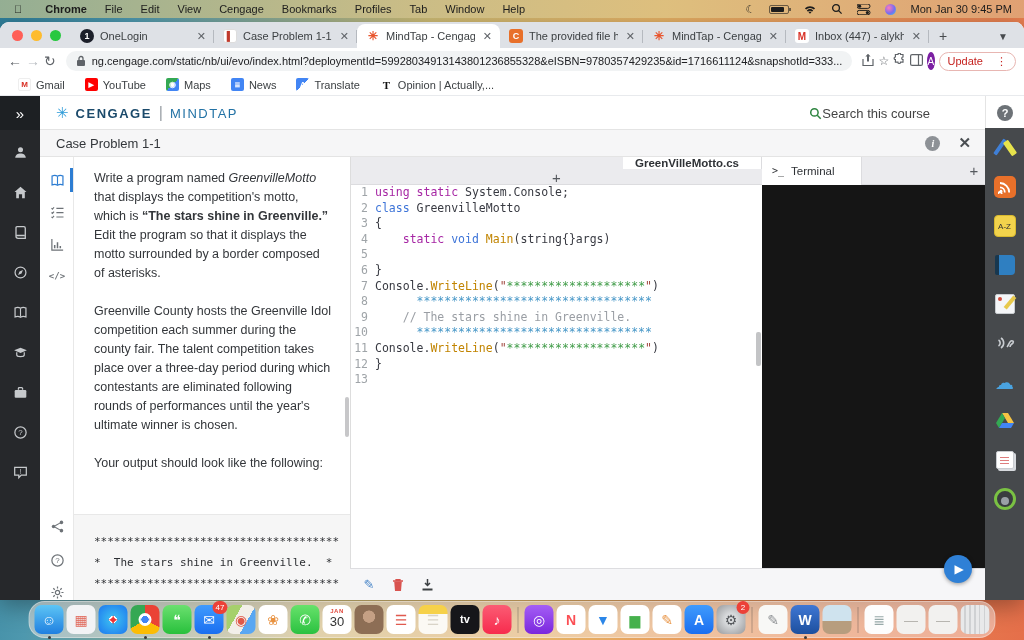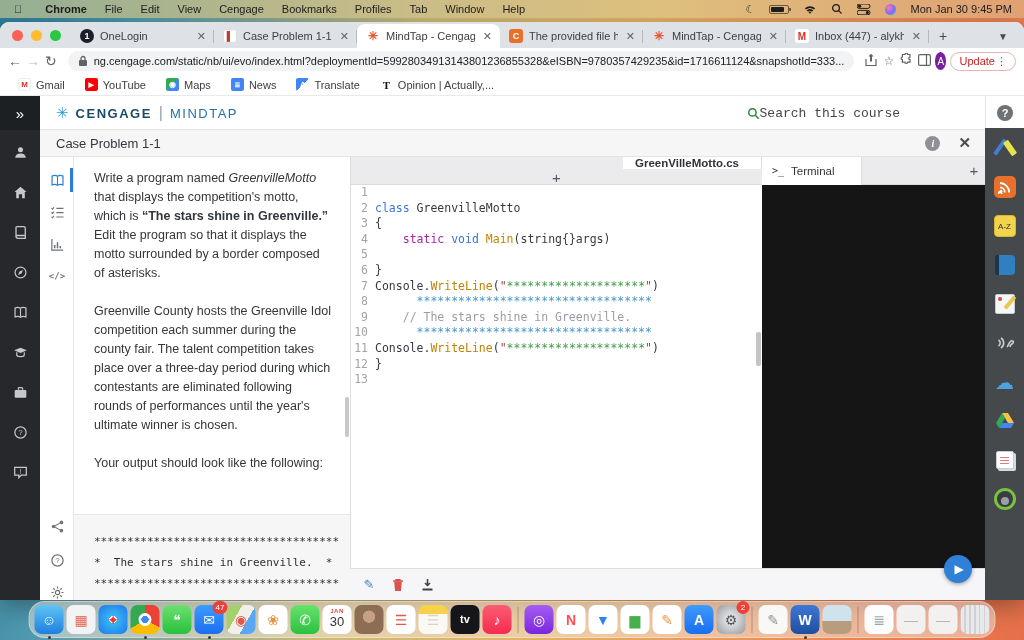--- a/index.html
+++ b/index.html
@@ -41,36 +41,36 @@
   .newtab-btn,.tabs-menu { font-size:14px; color:#474a4e; padding:0 10px; height:24px; display:flex; align-items:center; }
   .tabs-menu { margin-left:auto; font-size:10px; padding-right:16px;}
 
   .toolbar { position:absolute; top:26px; left:0; right:0; height:26px; background:#fff; display:flex; align-items:center; padding:0 8px; gap:4px; }
   .nav-btn { color:#5f6368; font-size:14px; width:22px; text-align:center; }
   .nav-btn.dis { color:#b8bcc1; }
   .omnibox { flex:1; height:20px; background:#f1f3f4; border-radius:11px; display:flex; align-items:center; padding:0 10px; gap:6px; margin:0 6px; }
   .omnibox .url { font-size:11px; color:#202124; white-space:nowrap; overflow:hidden; }
   .tb-ic { color:#5f6368; width:22px; text-align:center; font-size:12px; }
   .avatar { width:18px; height:18px; border-radius:50%; background:#7b1fa2; color:#fff; font-size:10px; display:flex; align-items:center; justify-content:center; }
-  .update-chip { border:1px solid #e8b6b2; color:#c5221f; border-radius:12px; font-size:11px; padding:2px 8px; display:flex; gap:1px; align-items:center; white-space:nowrap; }
+  .update-chip { border:1px solid #e8b6b2; color:#c5221f; border-radius:12px; font-size:11px; padding:2px 8px; display:flex; gap:13px; align-items:center; white-space:nowrap; }
 
   .bookmarks { position:absolute; top:52px; left:0; right:0; height:22px; background:#fff; border-bottom:1px solid #e8eaed; display:flex; align-items:center; padding-left:10px; gap:4px; }
   .bm { display:flex; align-items:center; gap:5px; font-size:11px; color:#3c4043; padding:0 8px; white-space:nowrap; }
   .bm-ic { width:13px; height:13px; border-radius:2px; display:flex; align-items:center; justify-content:center; font-size:8px; font-weight:bold; color:#fff; }
 
   
   .page { position:absolute; top:74px; left:0; right:0; height:504px; background:#fff; }
   .mt-header { position:absolute; top:0; left:0; right:0; height:34px; background:#fff; border-bottom:1px solid #e4e4e4; }
   .hdr-expand { position:absolute; left:0; top:0; width:40px; height:34px; background:#1d2023; color:#fff; display:flex; align-items:center; justify-content:center; font-size:15px; }
   .logo { position:absolute; left:56px; top:0; height:34px; display:flex; align-items:center; gap:7px; }
   .logo .spark { color:#2d9bd8; font-size:15px; }
   .logo .brand { color:#1b4a6b; font-weight:bold; font-size:13px; letter-spacing:1.5px; }
   .logo .pipe { color:#9aa0a6; }
   .logo .product { color:#2272a5; font-size:13px; letter-spacing:1.5px; }
-  .hdr-search { position:absolute; right:124px; top:0; height:34px; display:flex; align-items:center; gap:0; font-size:13px; color:#444;font-family:Liberation Mono, monospace; }
+  .hdr-search { position:absolute; right:94px; top:0; height:34px; display:flex; align-items:center; gap:0; font-size:13px; color:#444; }
   .hdr-help { position:absolute; right:0; top:0; width:39px; height:34px; border-left:1px solid #e4e4e4; display:flex; align-items:center; justify-content:center; }
   .qcirc { width:16px; height:16px; border-radius:50%; background:#6d7277; color:#fff; font-size:11px; font-weight:bold; display:flex; align-items:center; justify-content:center; }
 
   .case-bar { position:absolute; top:34px; left:40px; right:39px; height:27px; background:#f6f6f7; border-bottom:1px solid #e4e4e4; display:flex; align-items:center; }
   .case-title { margin-left:16px; font-size:13px; color:#33373b; }
   .cb-icons { margin-left:auto; display:flex; gap:18px; padding-right:14px; align-items:center; }
   .info-ic { width:15px; height:15px; border-radius:50%; background:#8d9196; color:#fff; font-size:10px; font-style:italic; font-weight:bold; font-family:"Liberation Serif",serif; display:flex; align-items:center; justify-content:center; }
   .x-ic { color:#4a4e52; font-size:15px; font-weight:bold; }
 
   .app-rail { position:absolute; left:0; top:34px; bottom:0; width:40px; background:#26282b; display:flex; flex-direction:column; align-items:center; padding-top:14px; gap:23px; color:#c6c9cc; }
@@ -416,20 +416,21 @@
       <div class="editor">
         <div class="ed-tabbar">
           <div class="ed-tab">
               <span>GreenVilleMotto.cs</span>
             </div>
           <span class="ed-plus">+</span>
         </div>
         <div class="ed-code" id="ed-code">
             <div class="cl">
               <span class="ln">1</span>
+              <span class="ct"><span class="tk-kw">using</span><span class="tk-pl"> </span><span class="tk-kw">static</span><span class="tk-pl"> System.Console;</span></span>
             </div>
             <div class="cl">
               <span class="ln">2</span>
               <span class="ct"><span class="tk-blue">class</span><span class="tk-pl"> GreenvilleMotto</span></span>
             </div>
             <div class="cl">
               <span class="ln">3</span>
               <span class="ct"><span class="tk-pl">{</span></span>
             </div>
             <div class="cl">

